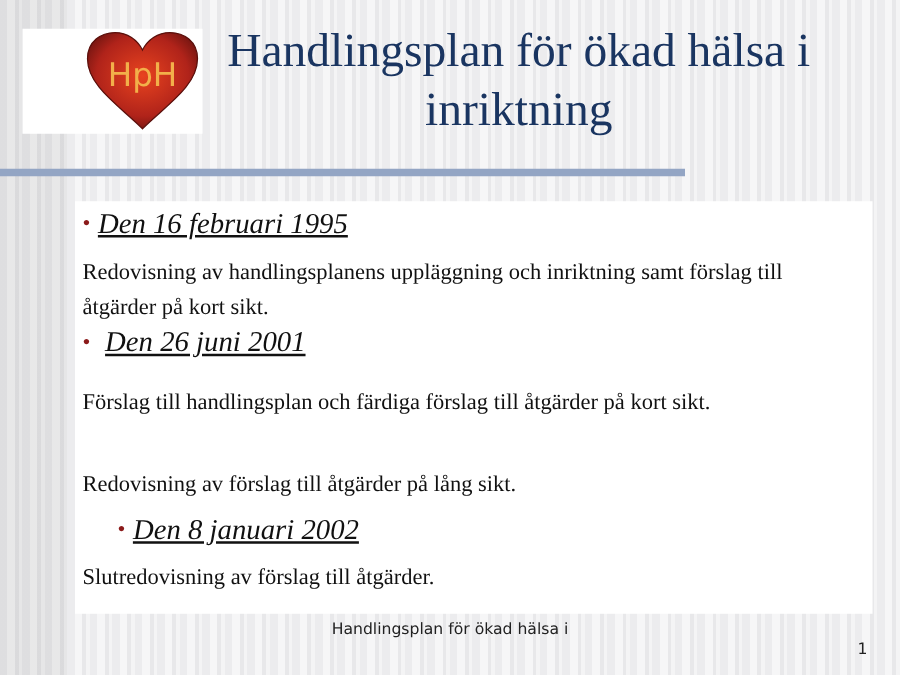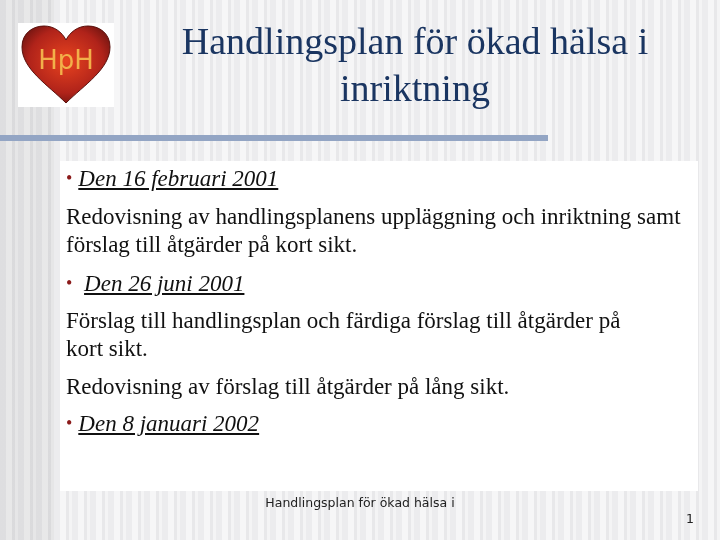--- a/index.html
+++ b/index.html
@@ -11,40 +11,41 @@
         repeating-linear-gradient(90deg,
           #ececee 0px, #ececee 6px,
           #f6f6f7 6px, #f6f6f7 12px,
           #e8e8ea 12px, #e8e8ea 15px,
           #f4f4f5 15px, #f4f4f5 18px);
       font-family: "Liberation Serif", serif;
     }
     .logo {
       position: absolute; left: 18px; top: 23px; width: 96px; height: 84px;
       background: #ffffff;
+      padding-left: 48px;
     }
     .logo svg { display: block; }
     .title {
       position: absolute; left: 130px; top: 18px; width: 570px;
       text-align: center; color: #1a3561;
       font-family: "Liberation Serif", serif;
       font-size: 38px; line-height: 47px;
     }
     .title-rule {
       position: absolute; left: 0; top: 135px; width: 548px; height: 6px;
       background: #93a5c4;
     }
     .content {
       position: absolute; left: 60px; top: 161px; width: 638px; height: 330px;
       background: #ffffff;
     }
     .item { position: absolute; left: 6px; font-size: 23px; color: #111; white-space: nowrap; }
     .bullet { color: #8b1a1a; font-size: 18px; margin-right: 6px; vertical-align: 2px; }
     .date { font-style: italic; text-decoration: underline; }
-    .para { position: absolute; left: 6px; font-size: 23px; line-height: 28px; color: #111; }
+    .para { position: absolute; left: 6px; font-size: 18px; line-height: 28px; color: #111; }
     .footer {
       position: absolute; left: 240px; top: 494px; width: 240px;
       text-align: center; font-family: "DejaVu Sans", sans-serif;
       font-size: 12.5px; line-height: 17px; color: #222;
     }
     .page-num {
       position: absolute; left: 686px; top: 511px;
       font-family: "DejaVu Sans", sans-serif; font-size: 12.5px; color: #222;
     }
   </style>
@@ -67,31 +68,32 @@
 
 <div class="title">
   <div>Handlingsplan för ökad hälsa i</div>
   <div>inriktning</div>
 </div>
 
 <div class="title-rule"></div>
 
 <div class="content">
   <div class="item" style="top:5px;">
-    <span class="bullet">•</span><span class="date">Den 16 februari 2001</span>
+    <span class="bullet">•</span><span class="date">Den 16 februari 1995</span>
   </div>
   <div class="para" style="top:42px; width:620px;">Redovisning av handlingsplanens uppläggning och inriktning samt förslag till åtgärder på kort sikt.</div>
 
-  <div class="item" style="top:110px;text-align:right;">
+  <div class="item" style="top:100px;text-align:right;">
     <span class="bullet">•</span>&nbsp;<span class="date">Den 26 juni 2001</span>
   </div>
   <div class="para" style="top:146px; width:560px;">Förslag till handlingsplan och färdiga förslag till åtgärder på kort sikt.</div>
   <div class="para" style="top:212px; width:620px;">Redovisning av förslag till åtgärder på lång sikt.</div>
 
-  <div class="item" style="top:250px;">
+  <div class="item" style="top:250px;margin-left:28px;">
     <span class="bullet">•</span><span class="date">Den 8 januari 2002</span>
   </div>
+  <div class="para" style="top:286px; width:620px;">Slutredovisning av förslag till åtgärder.</div>
 </div>
 
 <div class="footer">
   <div>Handlingsplan för ökad hälsa i</div>
 </div>
 <div class="page-num">1</div>
 
 </body></html>

